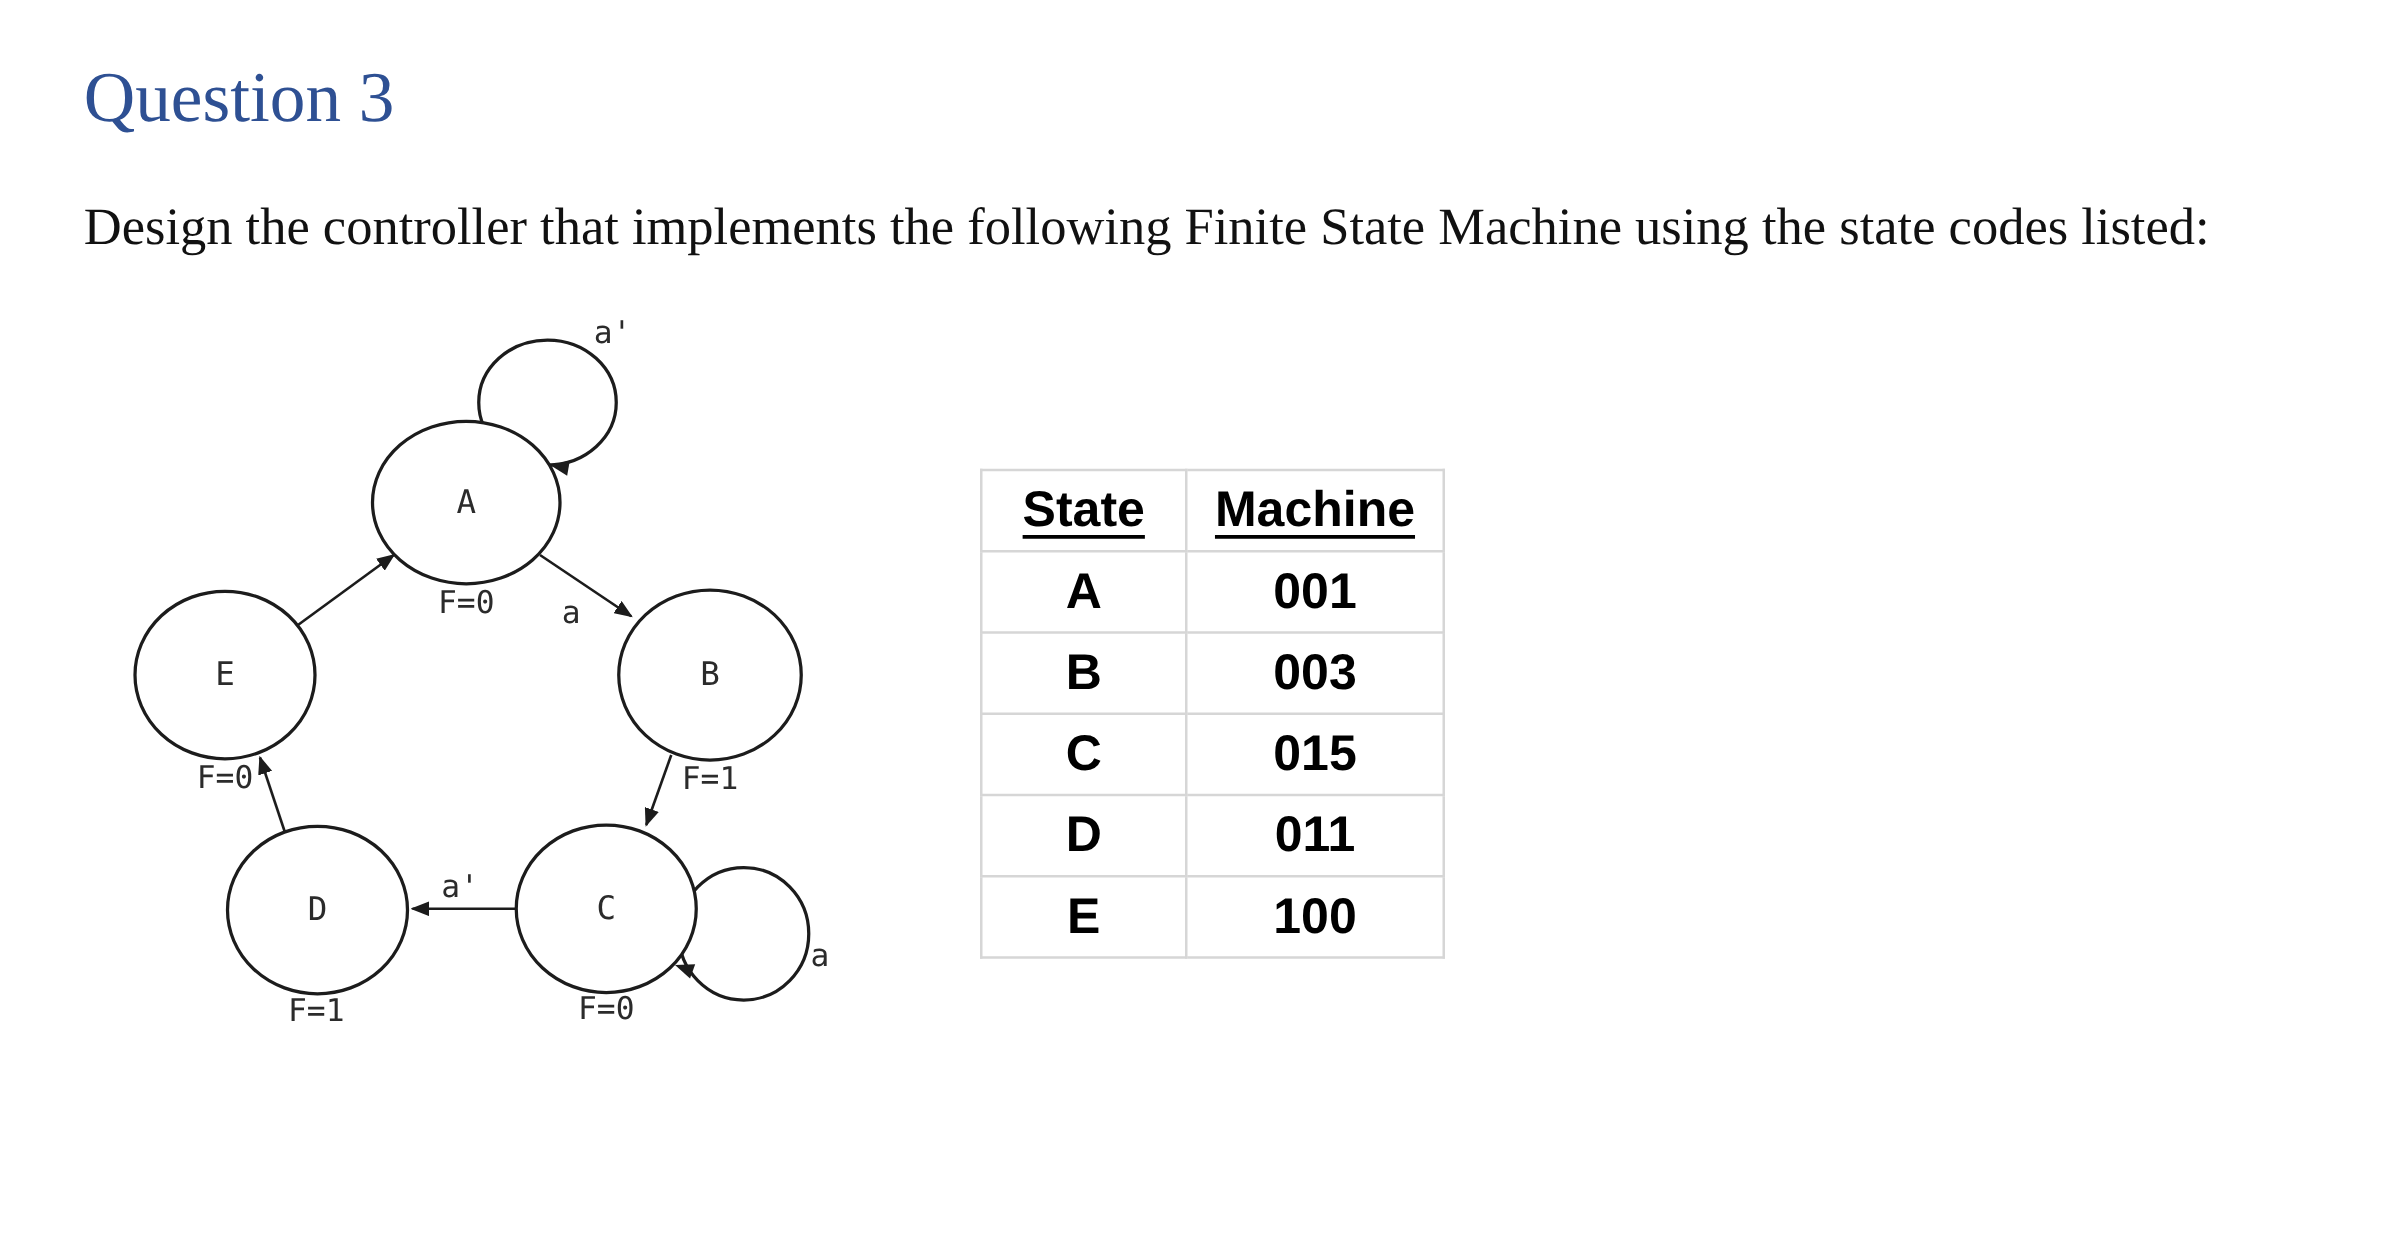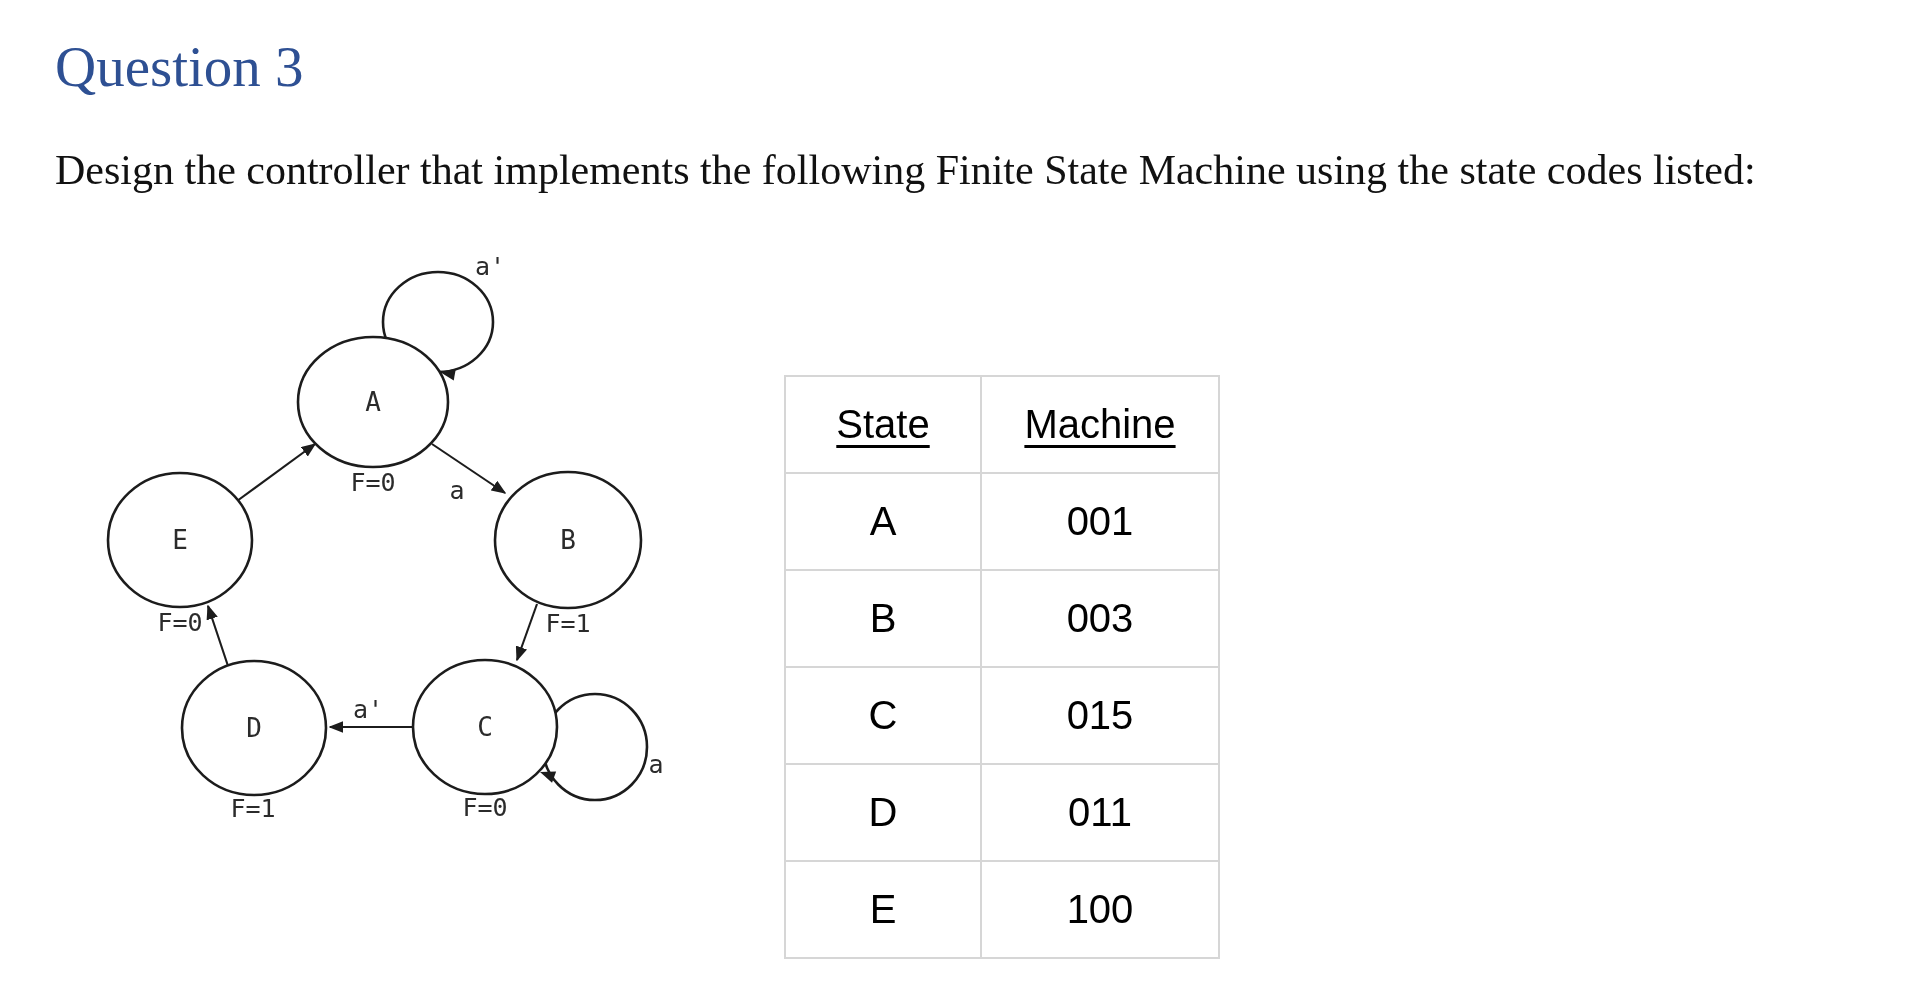--- a/index.html
+++ b/index.html
@@ -11,34 +11,34 @@
     font-family: "Liberation Serif", serif;
     --heading-color: #2e5093;
     --ink: #111111;
     --diagram-stroke: #1c1c1c;
     --table-border: #d6d6d6;
   }
 
   .heading {
     position: absolute;
     left: 55px; top: 38px;
-    margin: 0;
+    margin: 12px;
     font-family: "Liberation Serif", serif;
     font-weight: normal;
     font-size: 57px;
     line-height: 58px;
     color: var(--heading-color);
     white-space: nowrap;
     text-align: right;
   }
 
   .question-text {
     position: absolute;
     left: 55px; top: 149px;
-    margin: 0;
+    margin: 12px;
     font-family: "Liberation Serif", serif;
     font-size: 42px;
     line-height: 43px;
     color: var(--ink);
     white-space: nowrap;
   }
 
   .fsm-svg {
     position: absolute;
     left: 80px; top: 200px;
@@ -76,22 +76,22 @@
     border-collapse: collapse;
     font-family: "Liberation Sans", sans-serif;
     font-size: 40px;
     color: #000000;
     text-align: center;
     background: #ffffff;
   }
   .enc-table th, .enc-table td {
     border: 2px solid var(--table-border);
     height: 63px;
-    padding: 16px;
-    font-weight: normal;
+    padding: 0;
+    font-weight: bold;
     vertical-align: middle;
   }
   .enc-table .col-state    { width: 162px; }
   .enc-table .col-encoding { width: 204px; }
   .enc-table th {
     text-decoration: underline;
     text-decoration-thickness: 3px;
     text-underline-offset: 7px;
   }
 </style>

